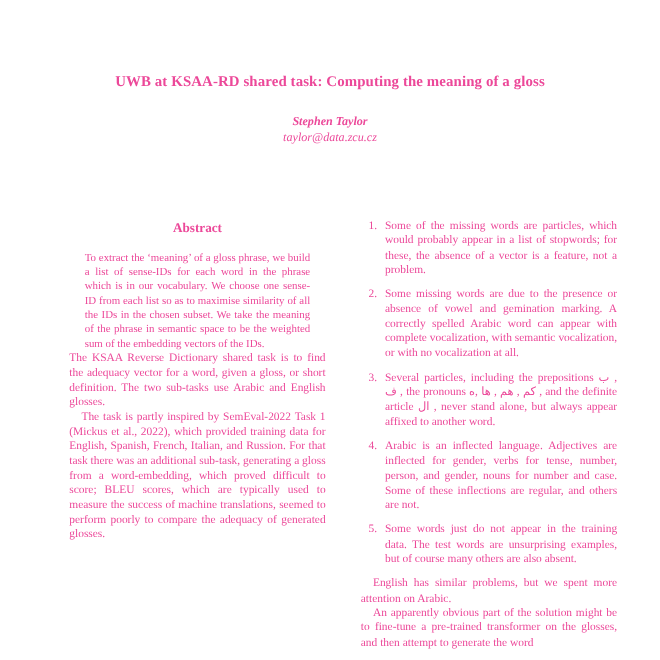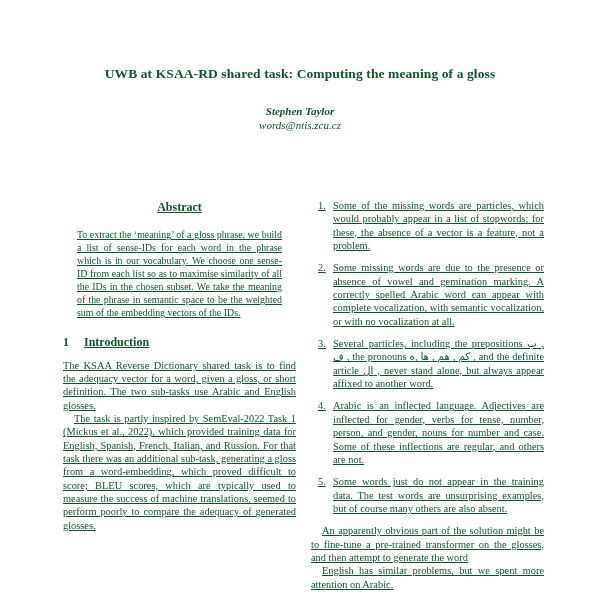--- a/index.html
+++ b/index.html
@@ -2,39 +2,38 @@
 <html><head>
 <meta charset="utf-8">
 <style>
   html, body { margin: 0; padding: 0; background: #ffffff; }
   .page {
     position: relative;
     width: 600px;
     height: 600px;
     overflow: hidden;
     background: #ffffff;
-    color: #14532d;
+    color: #ec4899;
     font-family: "Liberation Serif", "DejaVu Sans", serif;
   }
   .header { position: absolute; top: 0; left: 0; right: 0; text-align: center; }
   .title {
     margin: 66px 40px 0 40px;
     font-size: 13.5px;
     font-weight: bold;
     letter-spacing: 0.1px;
   }
   .author-block { margin-top: 23px; font-size: 11px; line-height: 13.5px; font-style: italic; }
   .author-name { font-weight: bold; }
   .columns {
     position: absolute;
     top: 199px;
     left: 63px;
     display: flex;
-    gap: 15px;
-    text-decoration: underline;
+    gap: 32px;
   }
   .col {
     width: 233px;
     font-size: 10.4px;
     line-height: 13.35px;
     text-align: justify;
   }
   .abstract-heading {
     text-align: center;
     font-size: 12px;
@@ -67,35 +66,32 @@
 </style>
 </head>
 <body>
 
 <div class="page">
 
   <div class="header">
     <div class="title">UWB at KSAA-RD shared task: Computing the meaning of a gloss</div>
     <div class="author-block">
       <div class="author-name">Stephen Taylor</div>
-      <div class="author-email">words@ntis.zcu.cz</div>
+      <div class="author-email">taylor@data.zcu.cz</div>
     </div>
   </div>
 
   <div class="columns">
 
     <div class="col">
       <div class="abstract">
         <div class="abstract-heading">Abstract</div>
         <p class="abstract-body">To extract the ‘meaning’ of a gloss phrase, we build a list of sense-IDs for each word in the phrase which is in our vocabulary. We choose one sense-ID from each list so as to maximise similarity of all the IDs in the chosen subset. We take the meaning of the phrase in semantic space to be the weighted sum of the embedding vectors of the IDs.</p>
       </div>
 
-      <div class="section-heading">
-        <span class="section-number">1</span><span>Introduction</span>
-      </div>
 
       <p>The KSAA Reverse Dictionary shared task is to find the adequacy vector for a word, given a gloss, or short definition. The two sub-tasks use Arabic and English glosses.</p>
       <p class="indent">The task is partly inspired by SemEval-2022 Task 1 (Mickus et al., 2022), which provided training data for English, Spanish, French, Italian, and Russion. For that task there was an additional sub-task, generating a gloss from a word-embedding, which proved difficult to score; BLEU scores, which are typically used to measure the success of machine translations, seemed to perform poorly to compare the adequacy of generated glosses.</p>
     </div>
 
     <div class="col">
 
       <div class="list-item">
         <span class="list-num">1.</span>
         <div class="list-text">Some of the missing words are particles, which would probably appear in a list of stopwords; for these, the absence of a vector is a feature, not a problem.</div>
@@ -111,19 +107,19 @@
       <div class="list-item">
         <span class="list-num">4.</span>
         <div class="list-text">Arabic is an inflected language. Adjectives are inflected for gender, verbs for tense, number, person, and gender, nouns for number and case. Some of these inflections are regular, and others are not.</div>
       </div>
       <div class="list-item">
         <span class="list-num">5.</span>
         <div class="list-text">Some words just do not appear in the training data. The test words are unsurprising examples, but of course many others are also absent.</div>
       </div>
 
       <div class="closing">
+        <p class="indent">English has similar problems, but we spent more attention on Arabic.</p>
         <p class="indent">An apparently obvious part of the solution might be to fine-tune a pre-trained transformer on the glosses, and then attempt to generate the word</p>
-        <p class="indent">English has similar problems, but we spent more attention on Arabic.</p>
       </div>
 
     </div>
   </div>
 </div>
 
 </body></html>

